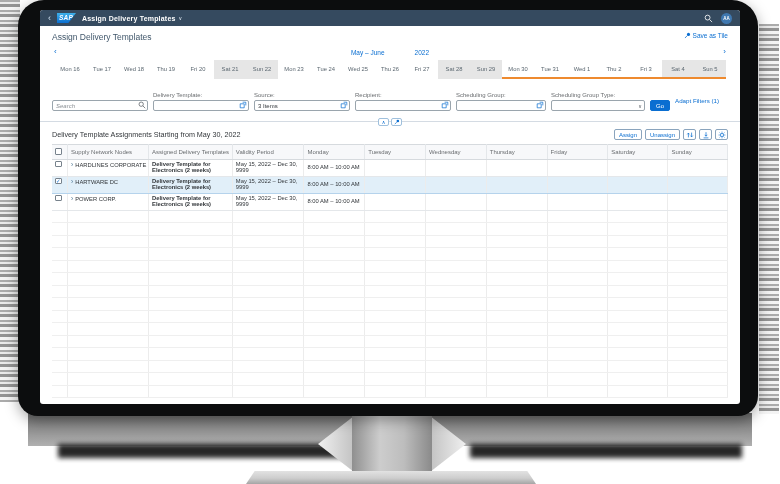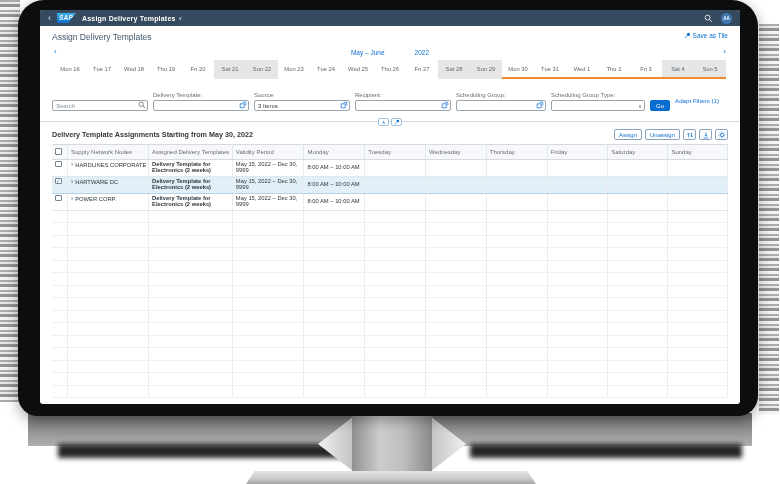--- a/index.html
+++ b/index.html
@@ -83,21 +83,21 @@
   .go-btn { height:11px; padding:0 5px; background:#0a6ed1; color:#fff; border:1px solid #0a6ed1;
     border-radius:2px; font-size:6px; font-family:"Liberation Sans",sans-serif; }
   .adapt-link { color:#0a6ed1; font-size:6.2px; align-self:center; margin-bottom:2px; white-space:nowrap; }
   .collapse-ctl { position:absolute; left:50%; bottom:-5px; transform:translateX(-50%);
     display:flex; gap:2px; z-index:2; }
   .collapse-ctl .cbtn { width:11px; height:8px; background:#fff; border:1px solid #9fc0dd;
     border-radius:2px; color:#0a6ed1; font-size:5px; line-height:6px; text-align:center; padding:0; }
 
   .table-head-row { display:flex; align-items:center; justify-content:space-between;
     padding:7px 12px 4px 12px; }
-  .table-title { font-size:7.2px; color:#32363a;font-weight:bold; }
+  .table-title { font-size:7.2px; color:#32363a; }
   .tbl-actions { display:flex; gap:3px; align-items:center; }
   .act-btn { height:11px; padding:0 4px; background:#fff; border:1px solid #8aa4bd; border-radius:2px;
     color:#0a6ed1; font-size:6px; font-family:"Liberation Sans",sans-serif; }
   .icon-btn { width:13px; height:11px; display:flex; align-items:center; justify-content:center;
     background:#fff; border:1px solid #8aa4bd; border-radius:2px; color:#0a6ed1; padding:0; }
 
   table.grid { width:676px; margin:0 12px; border-collapse:collapse; table-layout:fixed; }
   .grid th { font-weight:normal; font-size:6px; color:#6a6d70; text-align:left; padding:3px 3px;
     background:#f7f8fa; border-top:1px solid #d6dade; border-bottom:1px solid #d6dade;
     border-right:1px solid #e4e7ea; white-space:nowrap; overflow:hidden; }

